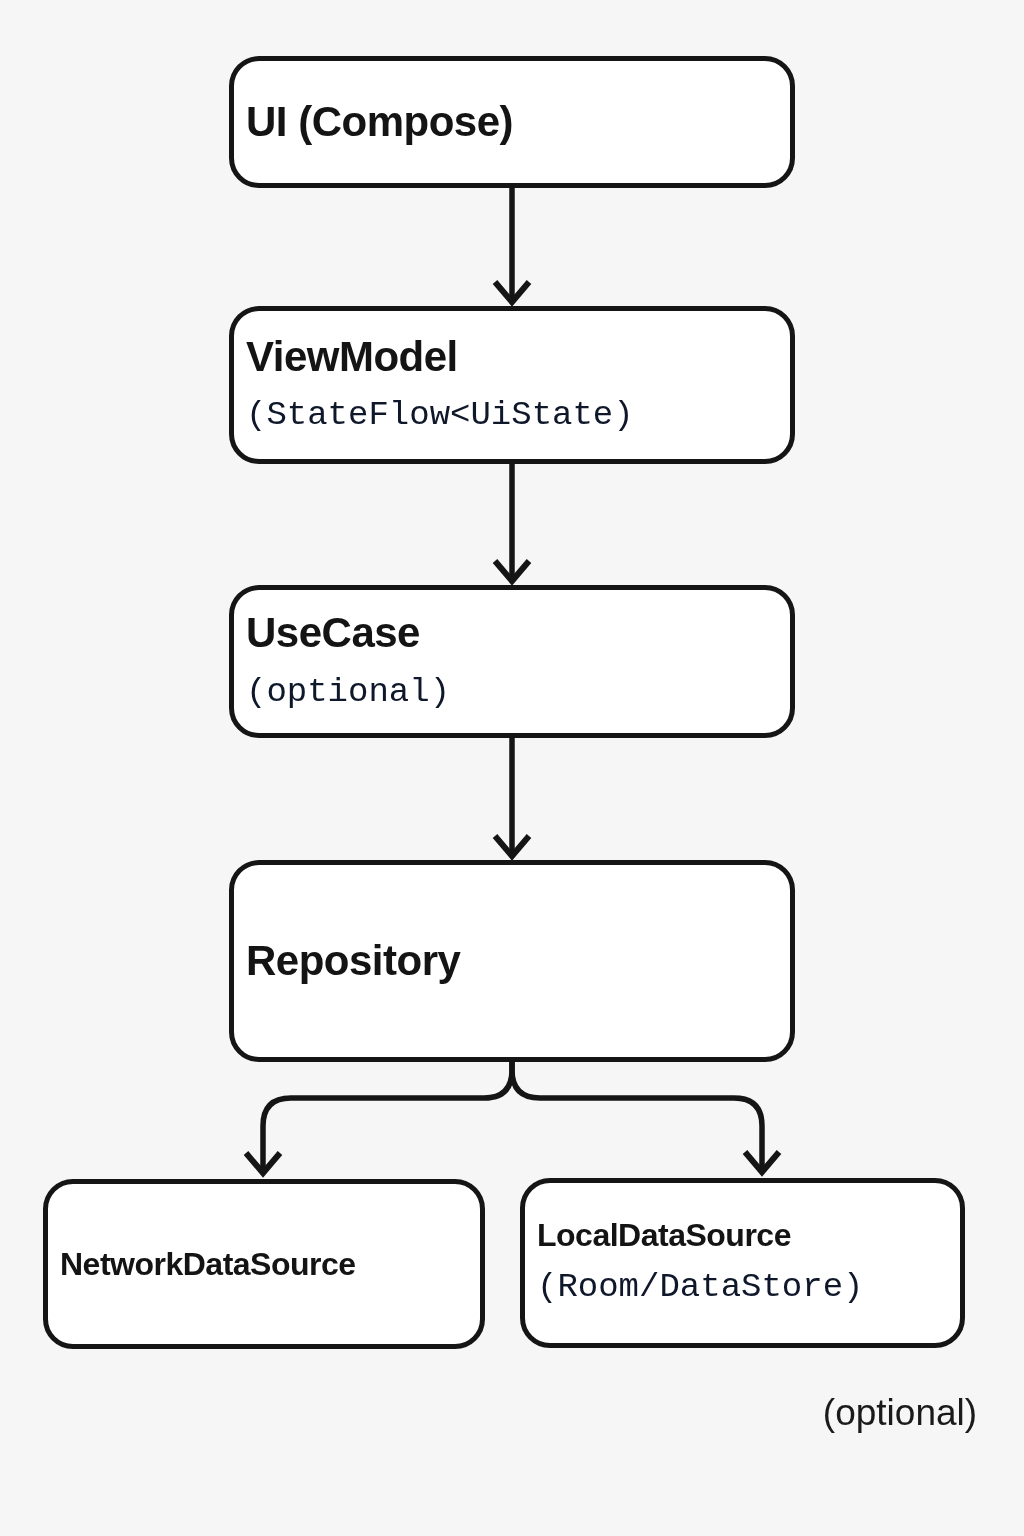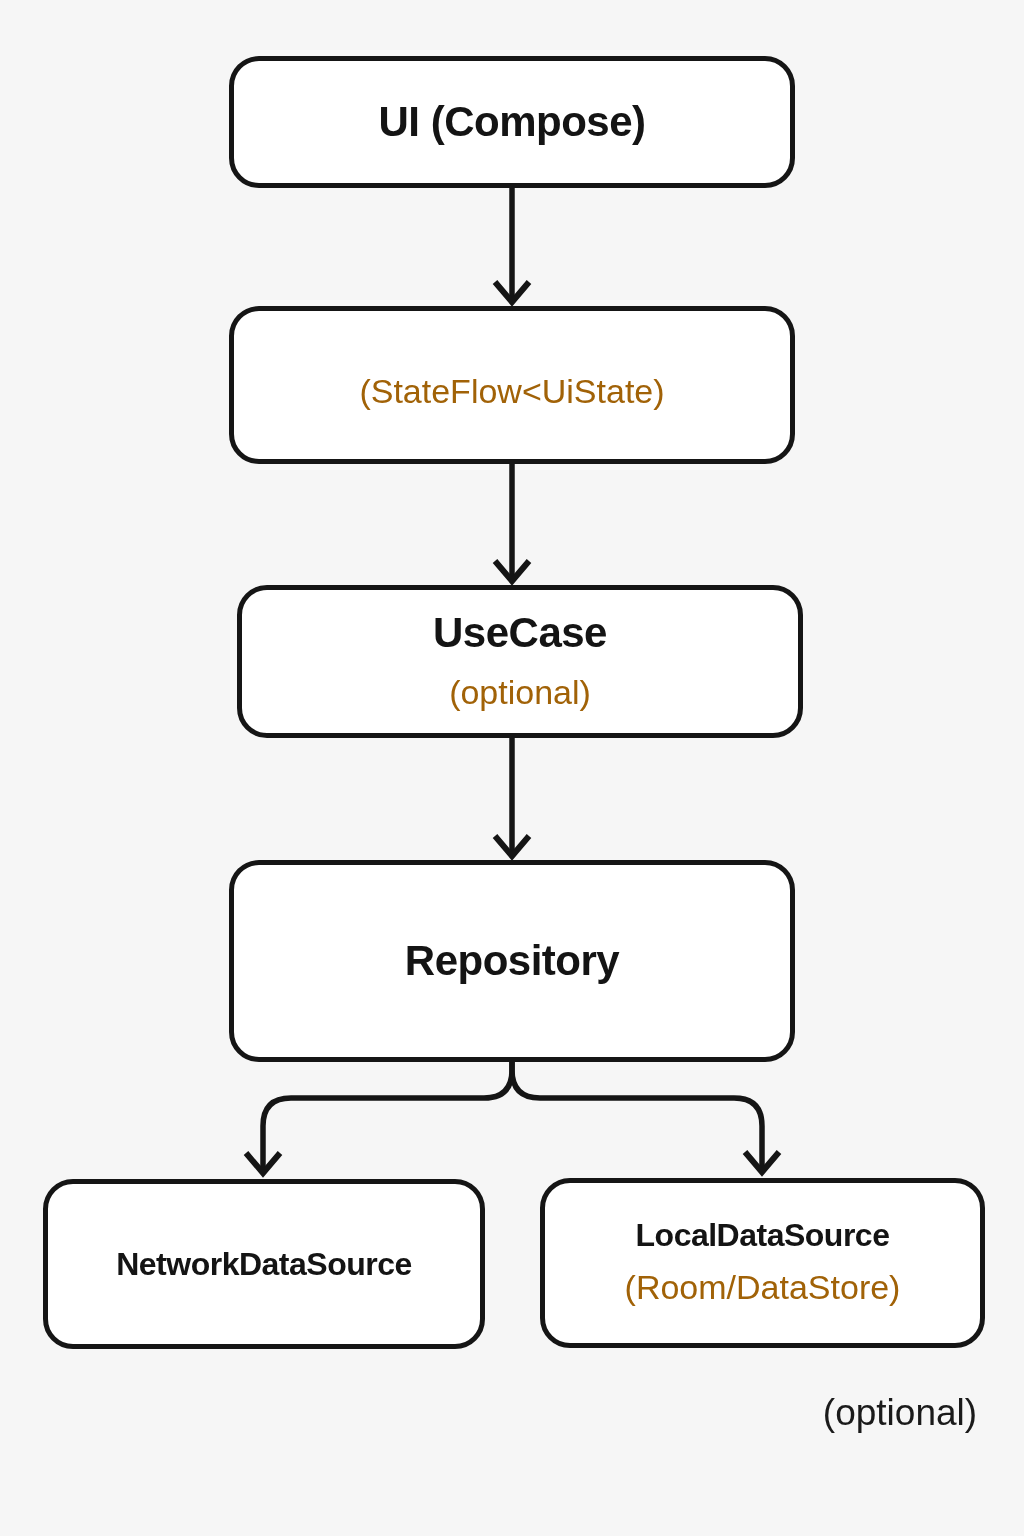--- a/index.html
+++ b/index.html
@@ -33,47 +33,48 @@
     stroke-width: 6;
   }
   .node {
     position: absolute;
     box-sizing: border-box;
     background: #ffffff;
     border: 5px solid #151515;
     border-radius: 30px;
     display: flex;
     flex-direction: column;
-    align-items: center;
+    align-items: flex-start;
     justify-content: center;
     text-align: center;
-    padding: 6px 0;
+    padding: 6px 12px;
   }
   .node-title {
     font-size: 42px;
     font-weight: 700;
     color: #141414;
     line-height: 1.15;
     letter-spacing: -0.5px;
     white-space: nowrap;
   }
   .node-subtitle {
     font-size: 34px;
     font-weight: 400;
-    color: #a16207;
+    color: #0f172a;
     line-height: 1.3;
     margin-top: 12px;
     white-space: nowrap;
+    font-family: Liberation Mono, monospace;
   }
   #node-ui        { left: 229px; top: 56px;   width: 566px; height: 132px; }
   #node-viewmodel { left: 229px; top: 306px;  width: 566px; height: 158px; }
-  #node-usecase   { left: 237px; top: 585px;  width: 566px; height: 153px; }
+  #node-usecase   { left: 229px; top: 585px;  width: 566px; height: 153px; }
   #node-repository{ left: 229px; top: 860px;  width: 566px; height: 202px; }
   #node-network   { left: 43px;  top: 1179px; width: 442px; height: 170px; }
-  #node-local     { left: 540px; top: 1178px; width: 445px; height: 170px; }
+  #node-local     { left: 520px; top: 1178px; width: 445px; height: 170px; }
   #node-network .node-title,
   #node-local .node-title {
     font-size: 32px;
   }
   #bottom-note {
     position: absolute;
     left: 812px;
     top: 1392px;
     width: 176px;
     text-align: center;
@@ -109,20 +110,21 @@
       <path class="line" d="M512 1016 V1070 Q512 1098 540 1098 H734 Q762 1098 762 1126 V1170"></path>
       <path class="head" d="M745 1152 L762 1172 L779 1152"></path>
     </g>
   </svg>
 
   <div class="node" id="node-ui">
     <div class="node-title">UI (Compose)</div>
   </div>
 
   <div class="node" id="node-viewmodel">
+    <div class="node-title">ViewModel</div>
     <div class="node-subtitle">(StateFlow&lt;UiState)</div>
   </div>
 
   <div class="node" id="node-usecase">
     <div class="node-title">UseCase</div>
     <div class="node-subtitle">(optional)</div>
   </div>
 
   <div class="node" id="node-repository">
     <div class="node-title">Repository</div>

